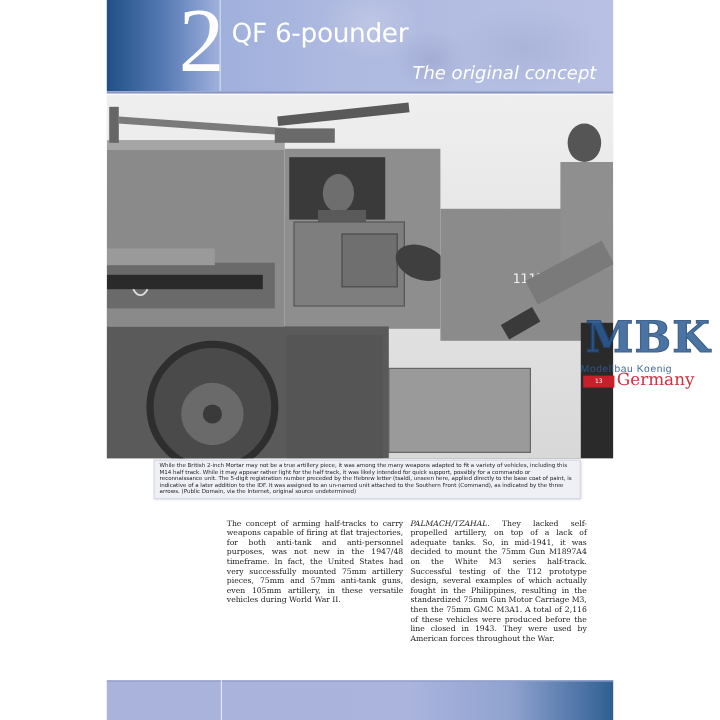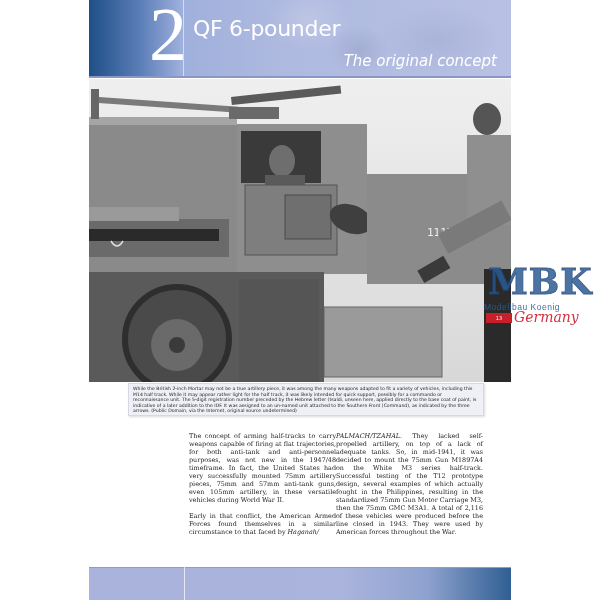--- a/index.html
+++ b/index.html
@@ -50,21 +50,21 @@
     
     .caption {
       position: absolute; left: 39px; top: 383px; width: 346px; height: 27px;
       background: #eef0f6; border: 1px solid #d6d9e4; box-shadow: 1px 1px 2px rgba(0,0,0,0.15);
       padding: 2px 4px; font-family: "DejaVu Sans", sans-serif; font-size: 4.6px; line-height: 5.6px;
       color: #222;
     }
     
     .body-cols {
       position: absolute; left: 100px; top: 432px; width: 300px; height: 120px;
-      display: flex; 
+      display: flex; justify-content: space-between;
     }
     .col { width: 147px; font-size: 6.4px; line-height: 8.0px; color: #222; text-align: justify; }
     .col p { margin: 0 0 8px 0; }
     .col i { }
     
     .footer {
       position: absolute; left: 0; top: 567px; width: 422px; height: 33px;
       background: linear-gradient(90deg, #aab3dc 0%, #aab4dd 60%, #8fa2cf 80%, #2f5f92 100%);
     }
     .footer .vline { position: absolute; left: 95px; top: 0; width: 1px; height: 33px; background: rgba(255,255,255,0.7); }
@@ -78,21 +78,21 @@
     }
     .wm-sub {
       position: absolute; left: 0; top: 40px; font-family: Liberation Sans, sans-serif; font-size: 8.5px;
       color: #2b5c95; letter-spacing: 0.5px; opacity: 0.9;
     }
     .wm-badge {
       position: absolute; left: 2px; top: 51px; width: 26px; height: 10px; background: #c8202a;
       color: #fff; font-family: "DejaVu Sans", sans-serif; font-size: 5px; line-height: 10px; text-align: center;
     }
     .wm-germany {
-      position: absolute; left: 30px; top: 47px; font-family: "DejaVu Serif", serif; font-style: italic;
+      position: absolute; left: 30px; top: 47px; font-family: "DejaVu Serif", serif; 
       font-size: 14px; color: #d03040;
     }
   </style>
 </head>
 <body>
 
 <div class="page">
 
   <div class="header">
     <div class="bgphoto"></div>
@@ -164,21 +164,20 @@
       <rect x="330" y="186" width="30" height="14" fill="#3a3a3a" transform="rotate(-30 340 192)"></rect>
       <rect x="395" y="190" width="27" height="113" fill="#2a2a2a"></rect>
     </svg>
   </div>
 
   <div class="caption">While the British 2-inch Mortar may not be a true artillery piece, it was among the many weapons adapted to fit a variety of vehicles, including this M14 half track. While it may appear rather light for the half track, it was likely intended for quick support, possibly for a commando or reconnaissance unit. The 5-digit registration number preceded by the Hebrew letter (tsaldi, unseen here, applied directly to the base coat of paint, is indicative of a later addition to the IDF. It was assigned to an un-named unit attached to the Southern Front (Command), as indicated by the three arrows. (Public Domain, via the Internet, original source undetermined)</div>
 
   <div class="body-cols">
     <div class="col">
       <p>The concept of arming half-tracks to carry weapons capable of firing at flat trajectories, for both anti-tank and anti-personnel purposes, was not new in the 1947/48 timeframe. In fact, the United States had very successfully mounted 75mm artillery pieces, 75mm and 57mm anti-tank guns, even 105mm artillery, in these versatile vehicles during World War II.</p>
-      <p><span>Early in that conflict, the American Armed Forces found themselves in a similar circumstance to that faced by </span><i>Haganah/</i></p>
     </div>
     <div class="col">
       <p><i>PALMACH/TZAHAL</i><span>. They lacked self-propelled artillery, on top of a lack of adequate tanks. So, in mid-1941, it was decided to mount the 75mm Gun M1897A4 on the White M3 series half-track. Successful testing of the T12 prototype design, several examples of which actually fought in the Philippines, resulting in the standardized 75mm Gun Motor Carriage M3, then the 75mm GMC M3A1. A total of 2,116 of these vehicles were produced before the line closed in 1943. They were used by American forces throughout the War.</span></p>
     </div>
   </div>
 
   <div class="footer">
     <div class="topline"></div>
     <div class="vline"></div>
   </div>

